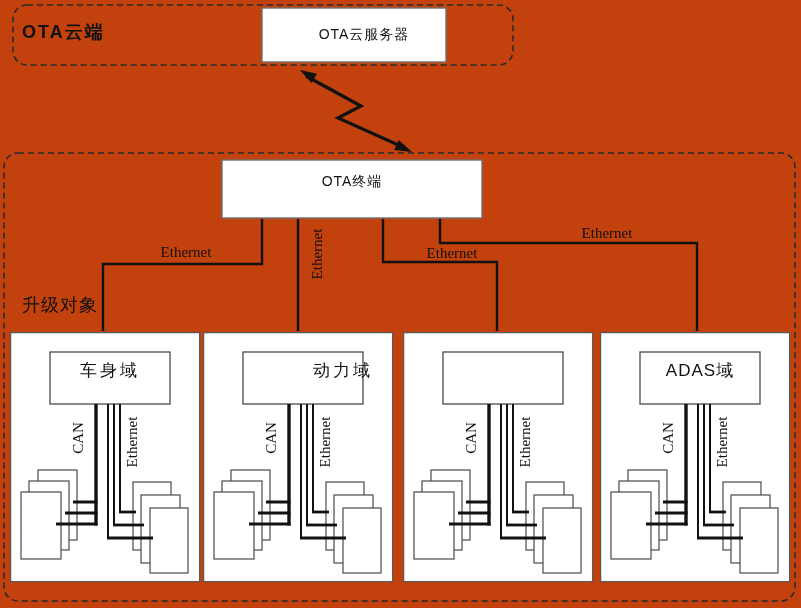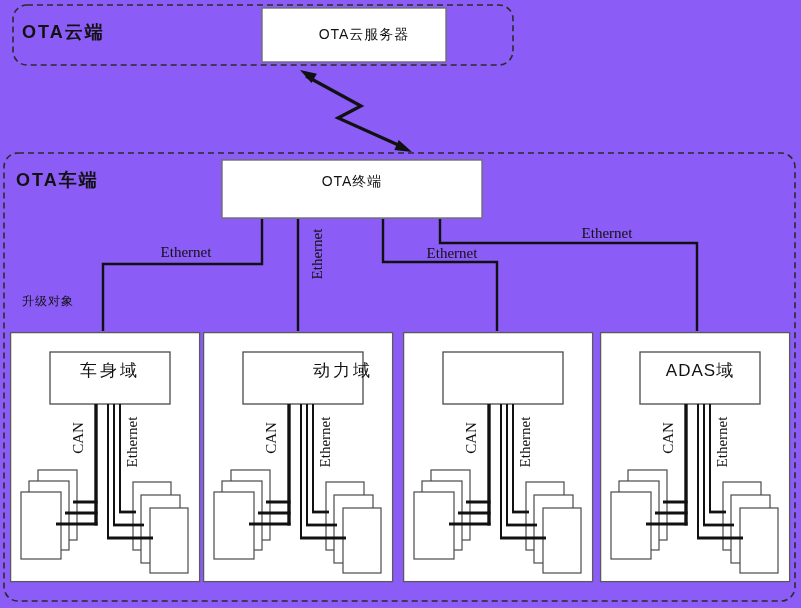--- a/index.html
+++ b/index.html
@@ -1,20 +1,20 @@
 <!DOCTYPE html>
 <html><head>
 <meta charset="utf-8">
 <style>
   html, body { margin: 0; padding: 0; background: #ffffff; }
   .stage {
     position: relative;
     width: 801px;
     height: 608px;
-    background: #8b5cf6;
+    background: #c2410c;
     font-family: "Liberation Sans", sans-serif;
     color: #111111;
     overflow: hidden;
   }
   .stage svg { position: absolute; left: 0; top: 0; }
   .lbl { position: absolute; white-space: nowrap; }
   .section-label {
     font-size: 18px;
     font-weight: bold;
     letter-spacing: 2px;
@@ -118,30 +118,29 @@
     <use href="#dom" transform="translate(10,332)"></use>
     <use href="#dom" transform="translate(203,332)"></use>
     <use href="#dom" transform="translate(403,332)"></use>
     <use href="#dom" transform="translate(600,332)"></use>
   </svg>
 
   <div class="lbl section-label" style="left:22px; top:20px;">OTA云端</div>
 
   <div class="center-box" style="left:262px; top:8px; width:204px; height:54px;">OTA云服务器</div>
 
-  <div class="lbl section-label" style="left:16px; top:168px;">OTA车端</div>
 
   <div class="center-box" style="left:222px; top:160px; width:260px; height:44px;">OTA终端</div>
 
   <div class="trunk-label serif" style="left:136px; top:244px;">Ethernet</div>
   <div class="vlabel serif w72" style="left:281px; top:246px;">Ethernet</div>
   <div class="trunk-label serif" style="left:402px; top:245px;">Ethernet</div>
   <div class="trunk-label serif" style="left:557px; top:225px;">Ethernet</div>
 
-  <div class="lbl" style="left:22px; top:293px; font-size:12px; letter-spacing:1px;">升级对象</div>
+  <div class="lbl" style="left:22px; top:293px; font-size:18px; letter-spacing:1px;">升级对象</div>
 
   <div class="domain-title" style="left:50px; top:352px;">车身域</div>
   <div class="vlabel serif w50" style="left:53px; top:430px;">CAN</div>
   <div class="vlabel serif w72" style="left:96px; top:434px;">Ethernet</div>
 
   <div class="domain-title" style="left:243px; top:352px;padding-left:40px;">动力域</div>
   <div class="vlabel serif w50" style="left:246px; top:430px;">CAN</div>
   <div class="vlabel serif w72" style="left:289px; top:434px;">Ethernet</div>
 
   <div class="vlabel serif w50" style="left:446px; top:430px;">CAN</div>

